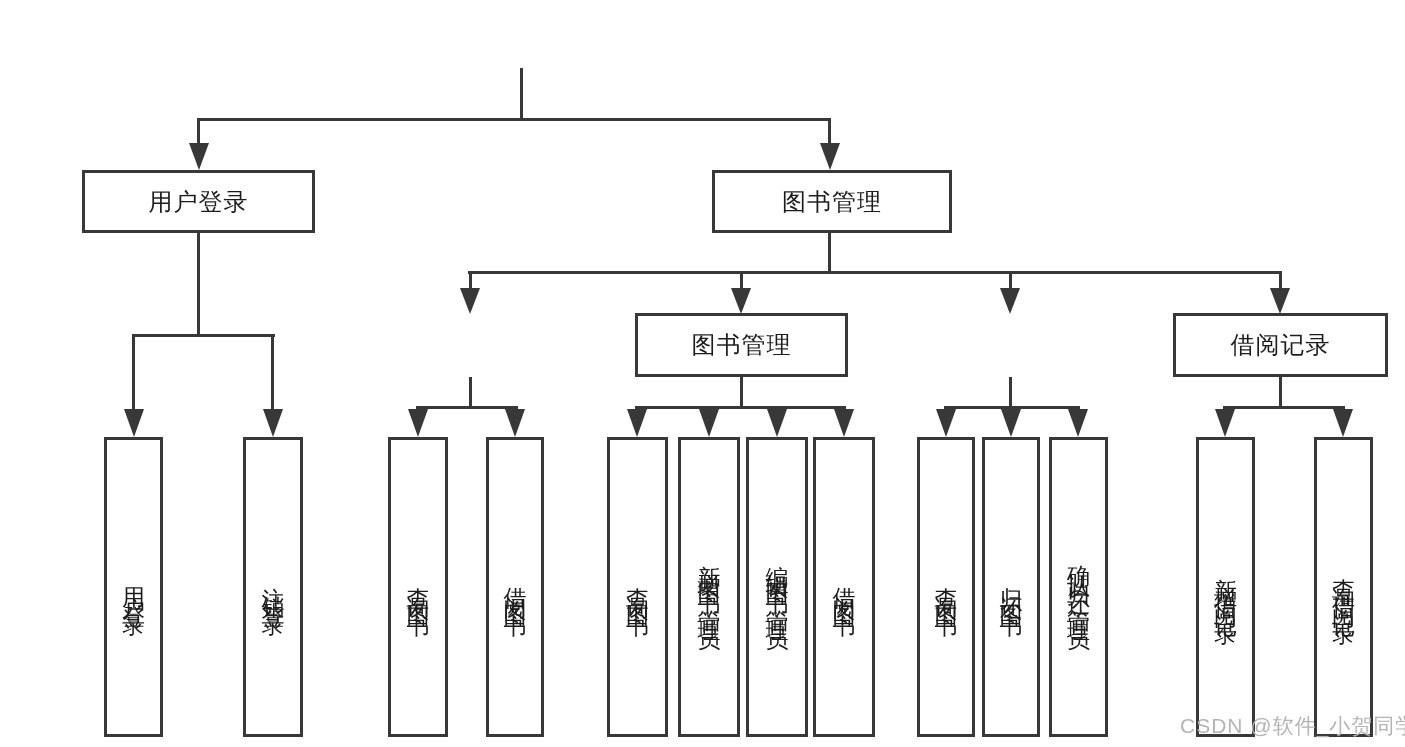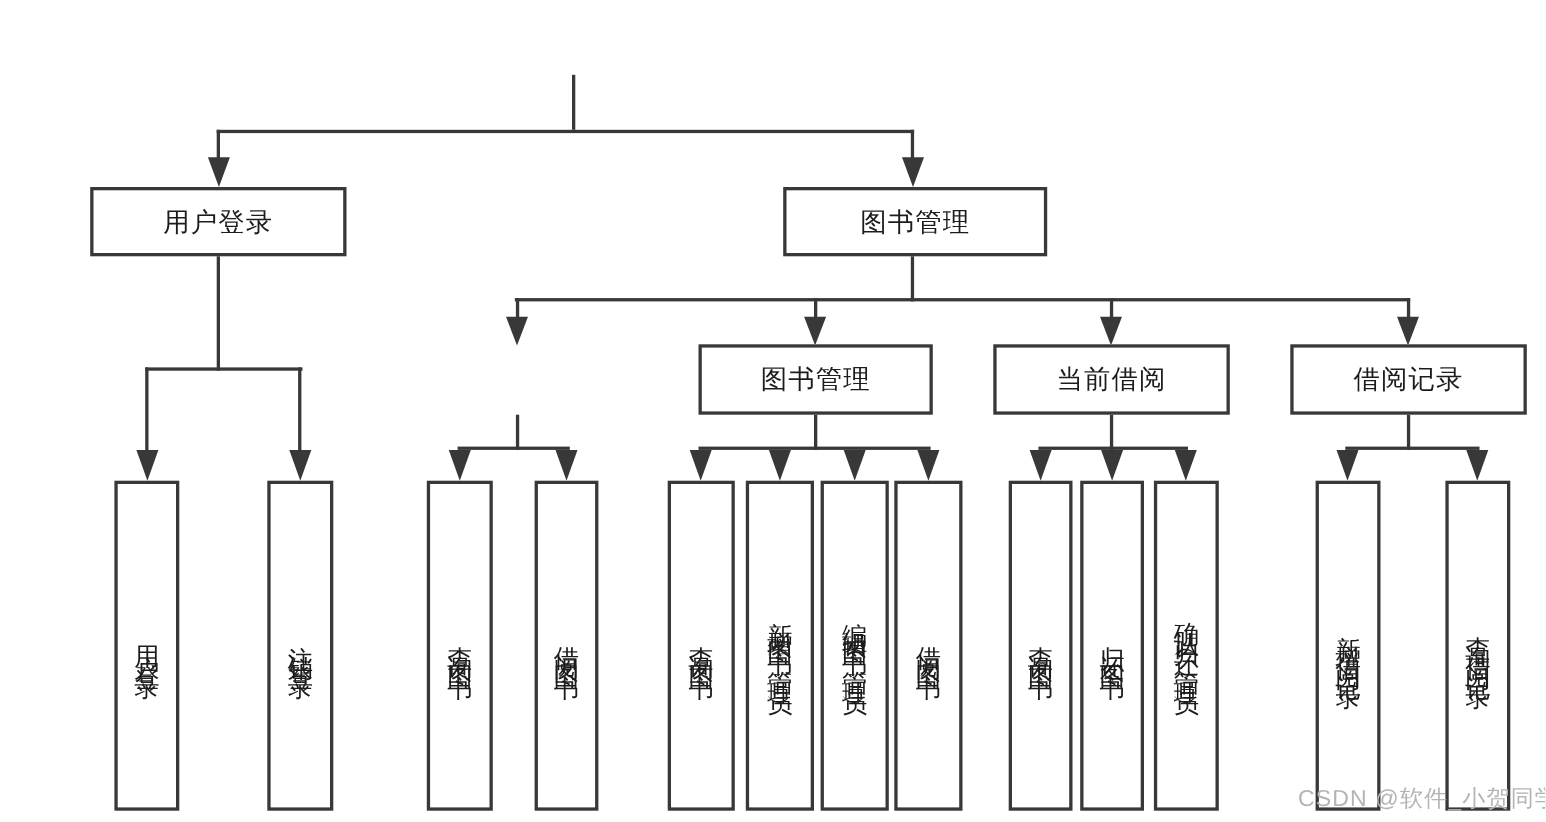--- a/index.html
+++ b/index.html
@@ -58,21 +58,20 @@
   <div class="line" style="left:469px; top:271px; width:3px; height:20px;"></div>
   <div class="arrow" style="left:460px; top:288px; border-top-width:26px;"></div>
   <div class="line" style="left:740px; top:271px; width:3px; height:20px;"></div>
   <div class="arrow" style="left:731px; top:288px; border-top-width:26px;"></div>
   <div class="line" style="left:1009px; top:271px; width:3px; height:20px;"></div>
   <div class="arrow" style="left:1000px; top:288px; border-top-width:26px;"></div>
   <div class="line" style="left:1279px; top:271px; width:3px; height:20px;"></div>
   <div class="arrow" style="left:1270px; top:288px; border-top-width:26px;"></div>
 
   <div class="node" style="left:635px; top:313px; width:213px; height:64px;">图书管理</div>
-  <div class="node" style="left:903px; top:313px; width:215px; height:64px;">当前借阅</div>
   <div class="node" style="left:1173px; top:313px; width:215px; height:64px;">借阅记录</div>
 
   <div class="line" style="left:469px; top:377px; width:3px; height:32px;"></div>
   <div class="line" style="left:416px; top:406px; width:102px; height:3px;"></div>
   <div class="arrow" style="left:408px; top:409px; border-top-width:28px;"></div>
   <div class="arrow" style="left:505px; top:409px; border-top-width:28px;"></div>
 
   <div class="line" style="left:740px; top:377px; width:3px; height:32px;"></div>
   <div class="line" style="left:635px; top:406px; width:211px; height:3px;"></div>
   <div class="arrow" style="left:627px; top:409px; border-top-width:28px;"></div>

